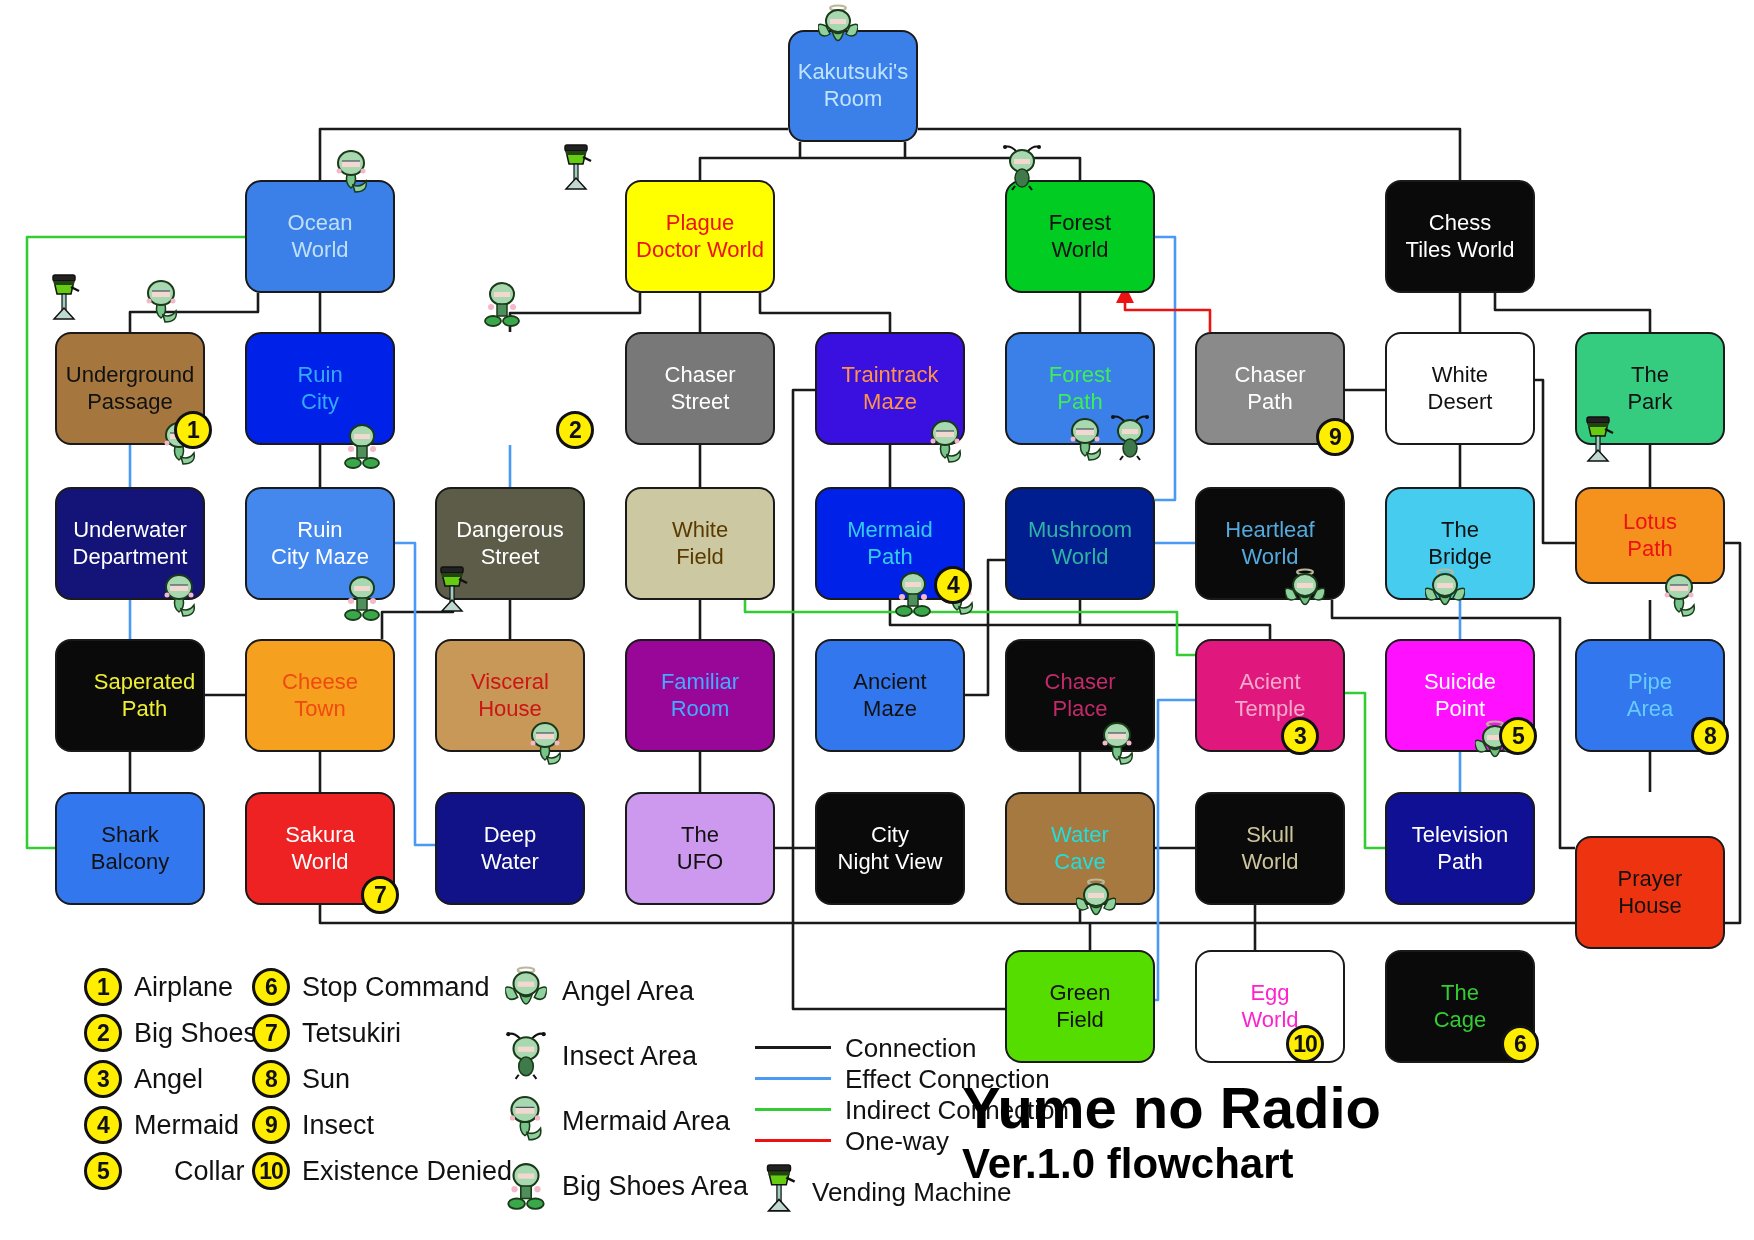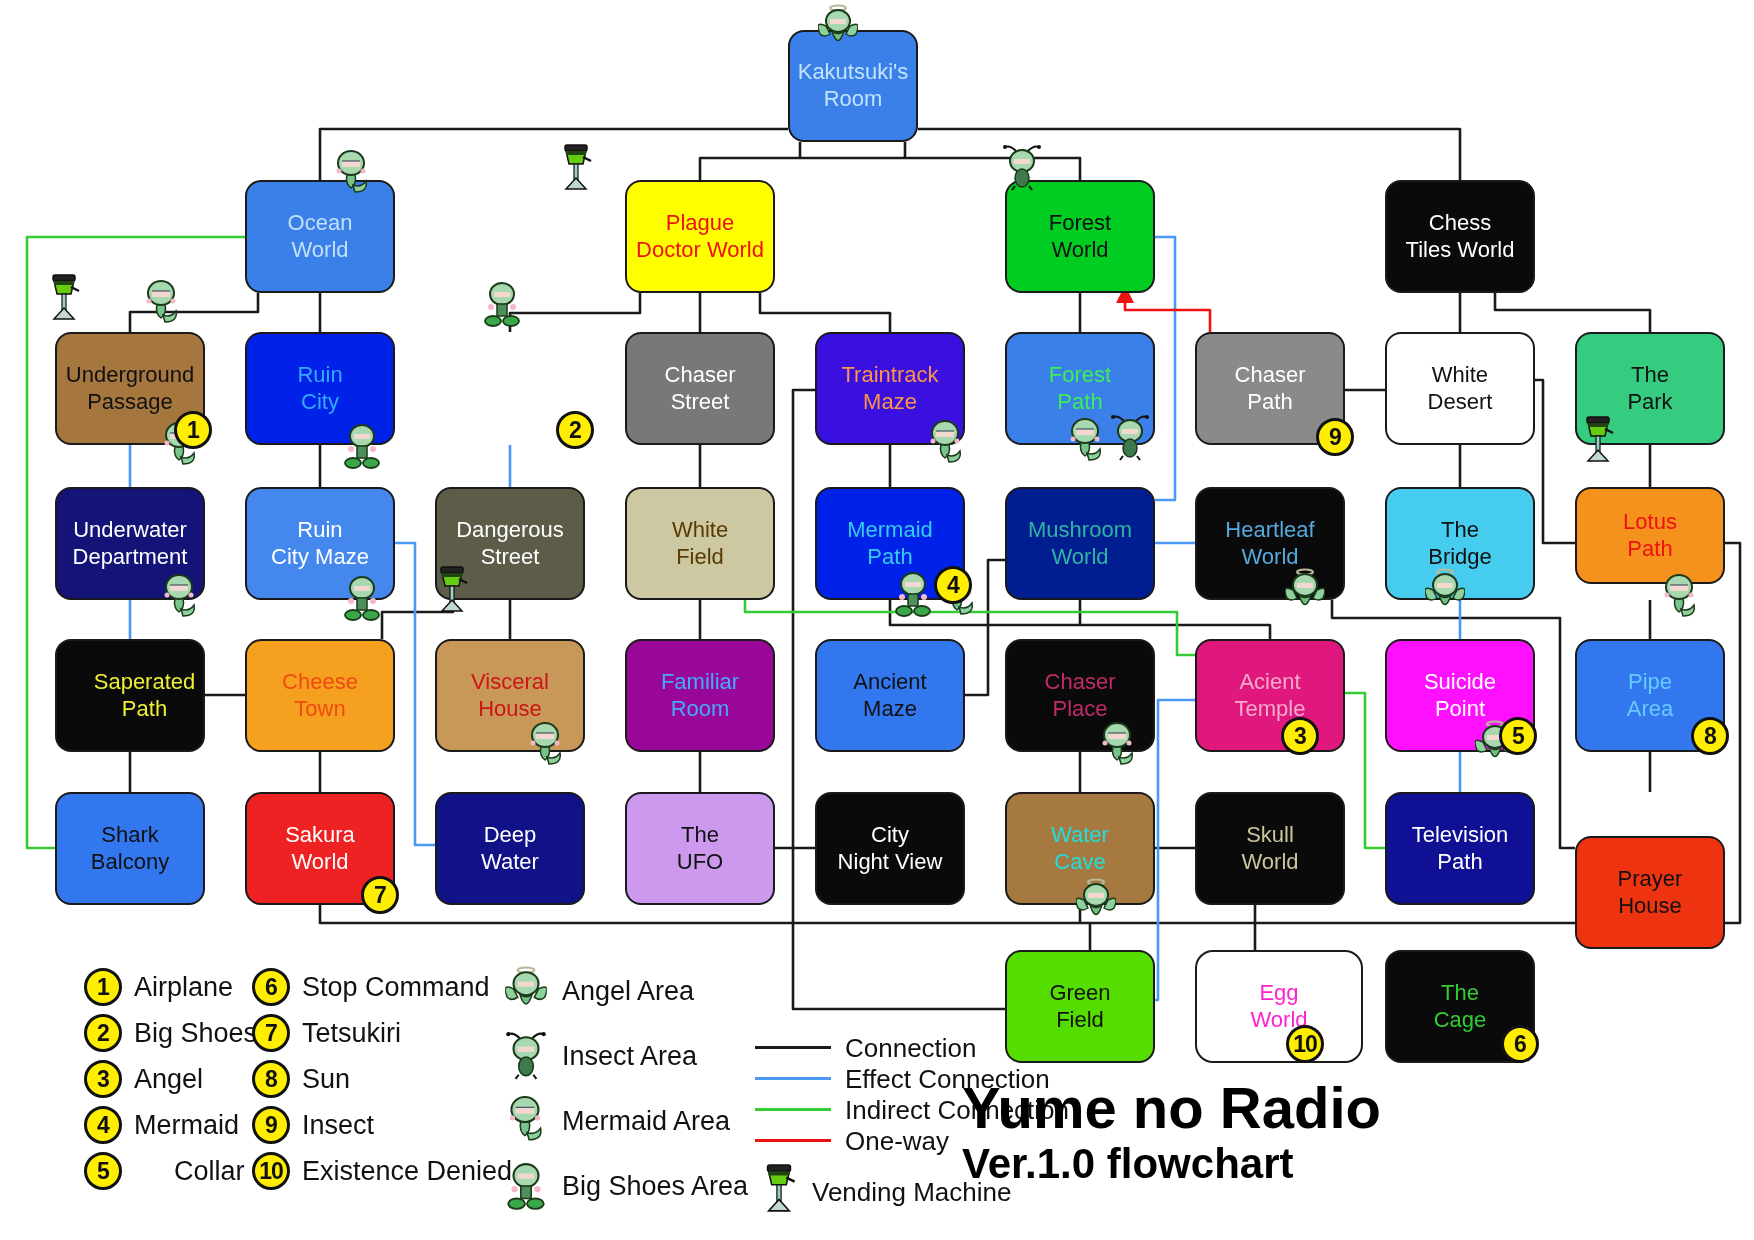--- a/index.html
+++ b/index.html
@@ -278,21 +278,21 @@
     <div class="node" style="left: 1005px; top: 792px; width: 150px; height: 113px; background: rgb(165, 121, 63); color: rgb(34, 221, 221);"><span>Water
 Cave</span></div>
     <div class="node" style="left: 1195px; top: 792px; width: 150px; height: 113px; background: rgb(10, 10, 10); color: rgb(204, 196, 154);"><span>Skull
 World</span></div>
     <div class="node" style="left: 1385px; top: 792px; width: 150px; height: 113px; background: rgb(16, 16, 149); color: rgb(255, 255, 255);"><span>Television
 Path</span></div>
     <div class="node" style="left: 1575px; top: 792px; width: 150px; height: 113px; background: rgb(238, 51, 17); color: rgb(17, 17, 17); margin-top: 44px;"><span>Prayer
 House</span></div>
     <div class="node" style="left: 1005px; top: 950px; width: 150px; height: 113px; background: rgb(85, 221, 0); color: rgb(17, 17, 17);"><span>Green
 Field</span></div>
-    <div class="node" style="left: 1195px; top: 950px; width: 168px; height: 113px; background: rgb(255, 255, 255); color: rgb(255, 34, 204); border-radius: 18px;"><span>Egg
+    <div class="node" style="left: 1195px; top: 950px; width: 150px; height: 113px; background: rgb(255, 255, 255); color: rgb(255, 34, 204);"><span>Egg
 World</span></div>
     <div class="node" style="left: 1385px; top: 950px; width: 150px; height: 113px; background: rgb(10, 10, 10); color: rgb(51, 204, 51);"><span>The
 Cage</span></div>
     <div class="badge" style="left: 174px; top: 411px;">1</div>
     <div class="badge" style="left: 556px; top: 411px;">2</div>
     <div class="badge" style="left: 1316px; top: 418px;">9</div>
     <div class="badge" style="left: 934px; top: 566px;">4</div>
     <div class="badge" style="left: 1281px; top: 717px;">3</div>
     <div class="badge" style="left: 1499px; top: 717px;">5</div>
     <div class="badge" style="left: 1691px; top: 717px;">8</div>

